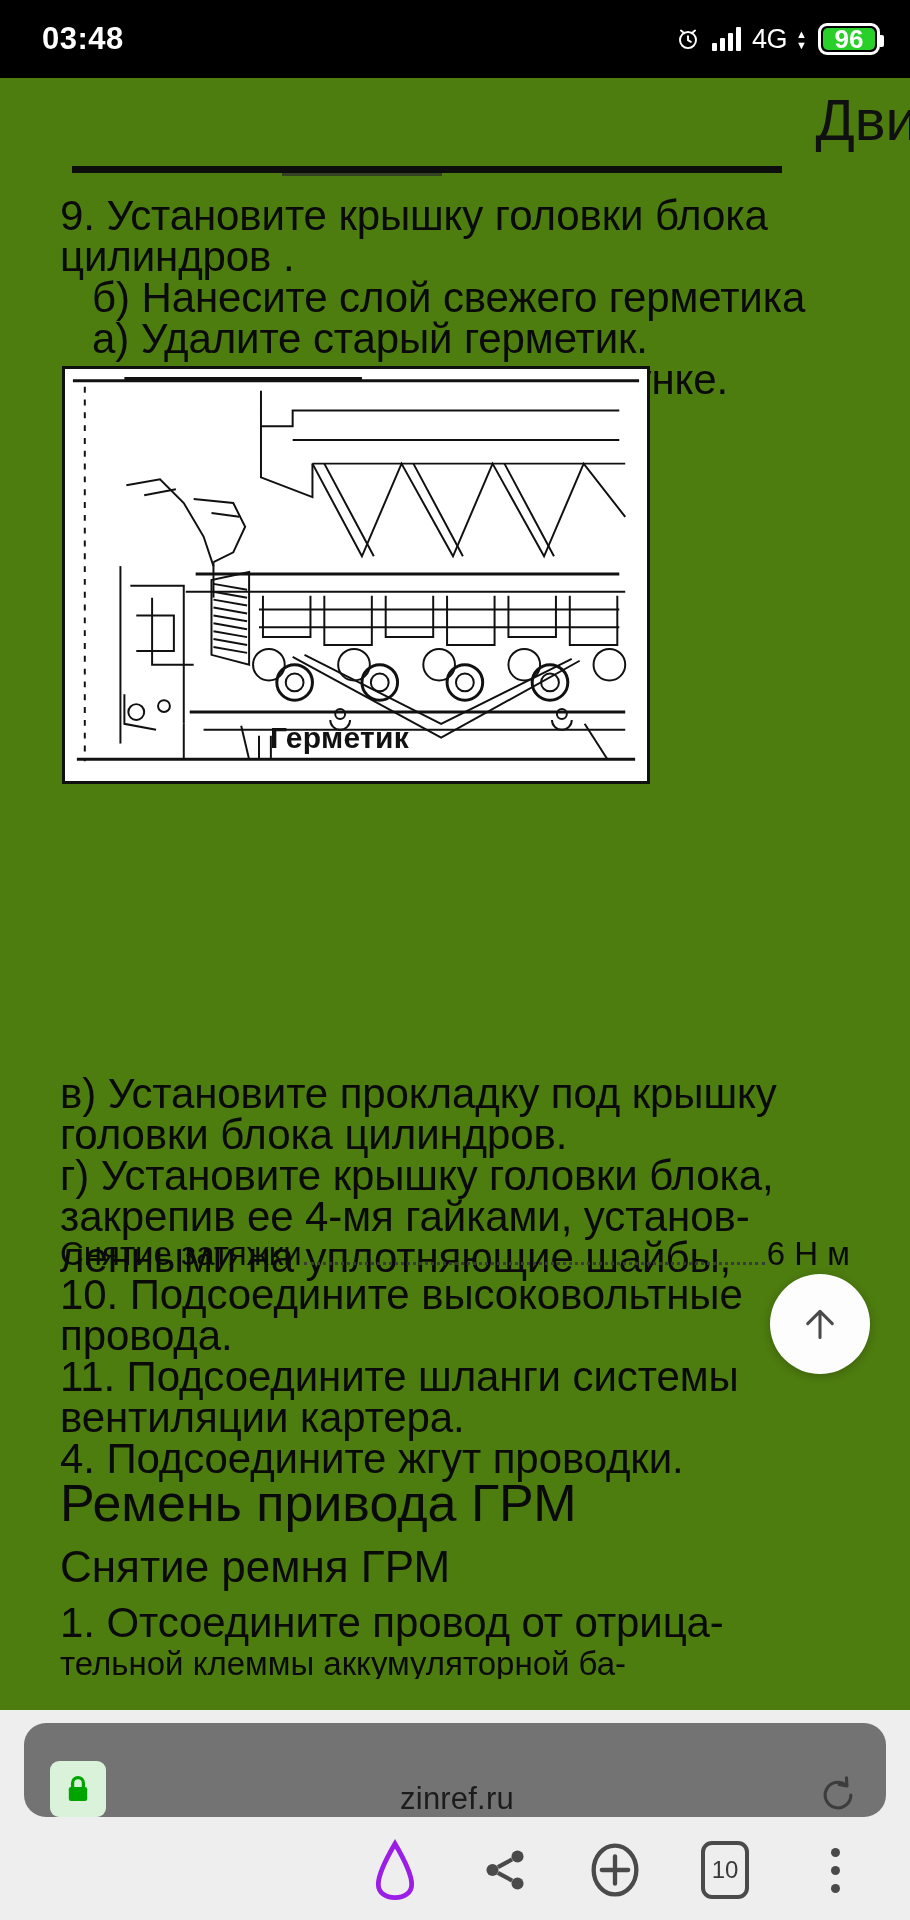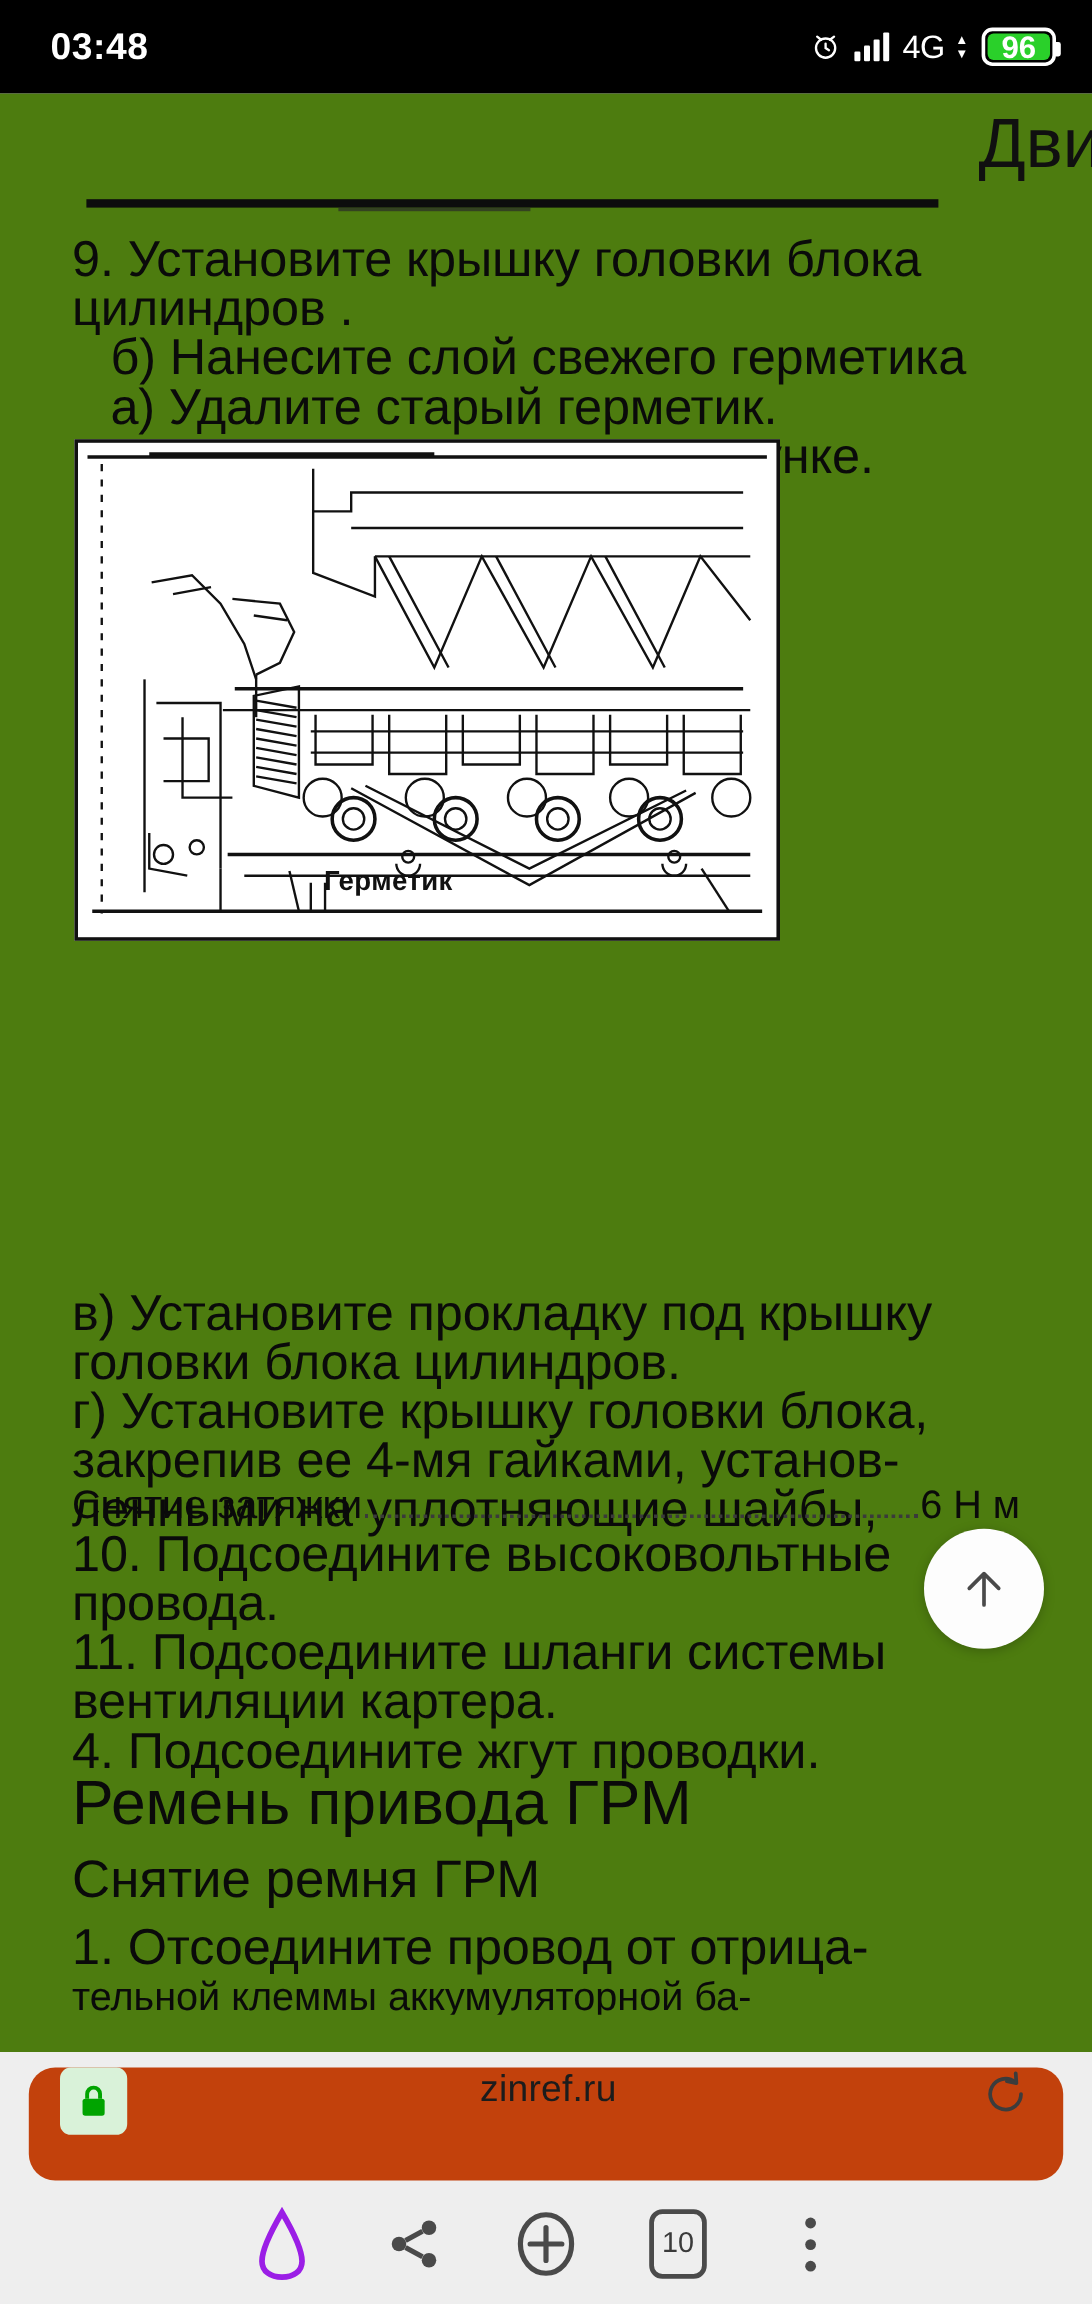--- a/index.html
+++ b/index.html
@@ -105,55 +105,55 @@
   }
 
   
   .figure{
     position:absolute; left:62px; top:288px; width:588px; height:418px;
     border:3px solid #111; background:#fff; overflow:hidden;
   }
   .fig-svg{ display:block; width:100%; height:100%; }
   .fig-caption{
     position:absolute; left:205px; top:352px;
-    font-size:23px; color:#111; letter-spacing:.3px;
+    font-size:30px; color:#111; letter-spacing:.3px;
     font-family:"Liberation Sans", sans-serif; font-weight:600;
   }
 
   
   .fab{
     position:absolute; right:40px; top:1196px;
     width:100px; height:100px; border-radius:50%;
     background:#fdfdfd; box-shadow:0 2px 10px rgba(0,0,0,.22);
     display:flex; align-items:center; justify-content:center;
   }
 
   
   .browser{
     position:absolute; left:0; bottom:0; width:910px; height:210px;
     background:#eeeeee;
   }
   .urlbar{
     position:absolute; left:24px; top:13px; width:862px; height:94px;
-    background:#c2410c; border-radius:22px;
-    display:flex; align-items:flex-start; padding:0 26px;
+    background:#737373; border-radius:22px;
+    display:flex; align-items:flex-end; padding:0 26px;
   }
   .lockbox{
     width:56px; height:56px; border-radius:9px; background:#d9f2d9;
     display:flex; align-items:center; justify-content:center; flex:0 0 auto;
   }
   .url-text{
     flex:1 1 auto; text-align:center; font-size:31px; color:#1c1c1c;
     letter-spacing:.2px;
   }
   .reload{ width:52px; flex:0 0 auto; display:flex; justify-content:flex-end; }
 
   .navbar{
     position:absolute; left:0; bottom:0; width:910px; height:100px;
-    display:flex; align-items:center; justify-content:center;
+    display:flex; align-items:center; justify-content:flex-end;
     padding:0 20px;
   }
   .nav-btn{ width:110px; height:80px; display:flex; align-items:center; justify-content:center; }
   .tabcount{
     width:48px; height:58px; border:4px solid #4a4a4a; border-radius:11px;
     display:flex; align-items:center; justify-content:center;
     font-size:24px; color:#3a3a3a; font-weight:400;
   }
   .dots3{ display:flex; flex-direction:column; gap:9px; }
   .dots3 i{ width:9px; height:9px; border-radius:50%; background:#4a4a4a; display:block; }

